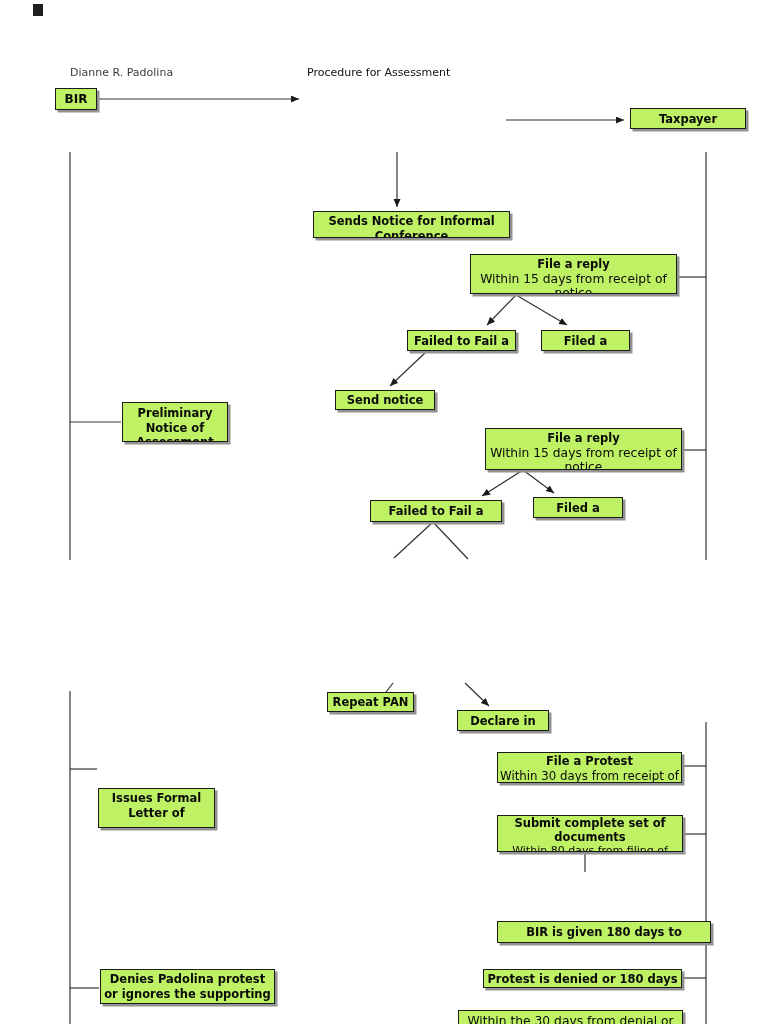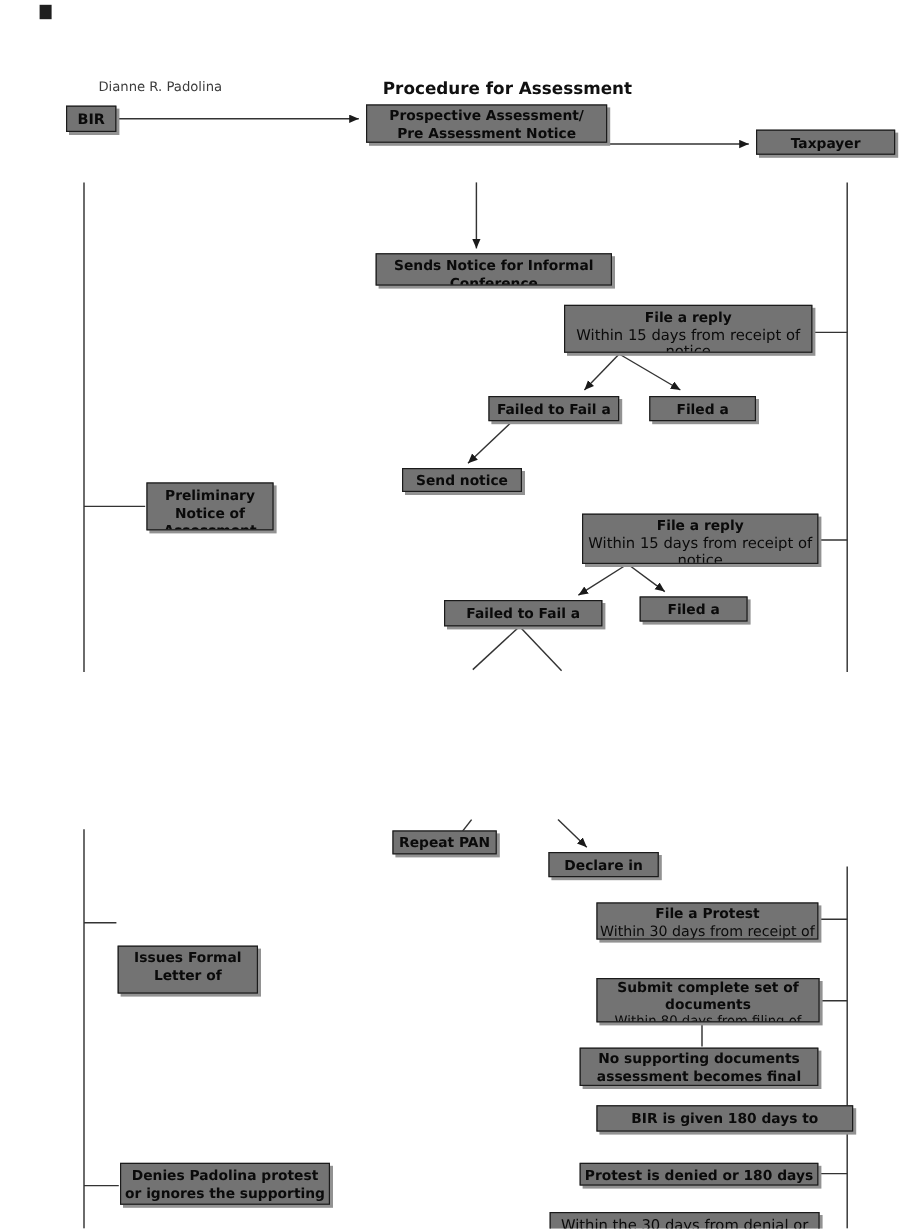--- a/index.html
+++ b/index.html
@@ -2,34 +2,34 @@
 <html><head>
 <meta charset="utf-8">
 <style>
   html,body{margin:0;padding:0;background:#ffffff;}
   #screen{
     position:relative;width:768px;height:1024px;background:#ffffff;
     overflow:hidden;font-family:"DejaVu Sans",sans-serif;
   }
   #connectors{position:absolute;left:0;top:0;width:768px;height:1024px;pointer-events:none;}
   .box{
-    position:absolute;box-sizing:border-box;background:#737373;
+    position:absolute;box-sizing:border-box;background:#bef264;
     border:1.6px solid #1b1b1b;box-shadow:2.5px 2.5px 0 #929292;
     overflow:hidden;text-align:center;color:#0a0a0a;
   }
   .center{display:flex;align-items:center;justify-content:center;}
   .b{font-weight:700;font-size:11.5px;}
   .r{font-weight:400;font-size:12.3px;}
   .line{white-space:nowrap;}
   .lh13 .line{line-height:13.5px;}
   .lh14 .line{line-height:14.5px;}
   .lh15 .line{line-height:15px;}
-  .freeText{position:absolute;white-space:nowrap;margin-left:12px;}
+  .freeText{position:absolute;white-space:nowrap;}
   .author{font-size:11px;color:#3c3c3c;}
-  .heading{font-size:14px;font-weight:700;color:#101010;}
+  .heading{font-size:11px;font-weight:400;color:#101010;}
   .corner-mark{position:absolute;background:#1f1f1f;}
 </style>
 </head>
 <body>
 
 <div id="screen">
 
   <div class="corner-mark" style="left:33px;top:4px;width:10px;height:12px"></div>
 
   <svg id="connectors">
@@ -68,24 +68,20 @@
       <line x1="70" y1="988" x2="99" y2="988"></line>
       <line x1="682" y1="978" x2="706" y2="978"></line>
     </g>
   </svg>
 
   <div class="freeText author" style="left:70px;top:66px">Dianne R. Padolina</div>
   <div class="freeText heading" style="left:307px;top:66px">Procedure for Assessment</div>
 
   <div class="box center b" style="left:55px;top:88px;width:42px;height:22px;font-size:12px">BIR</div>
 
-  <div class="box lh14" style="left:305px;top:87px;width:201px;height:32px;padding-top:1px">
-    <div class="line b">Prospective Assessment/</div>
-    <div class="line b">Pre Assessment Notice</div>
-  </div>
 
   <div class="box center b" style="left:630px;top:108px;width:116px;height:21px">Taxpayer</div>
 
   <div class="box lh15" style="left:313px;top:211px;width:197px;height:27px;padding-top:2px">
     <div class="line b">Sends Notice for Informal</div>
     <div class="line b">Conference</div>
   </div>
 
   <div class="box lh14" style="left:470px;top:254px;width:207px;height:40px;padding-top:2px">
     <div class="line b">File a reply</div>
@@ -125,24 +121,20 @@
     <div class="line b">File a Protest</div>
     <div class="line r" style="font-size:11.8px">Within 30 days from receipt of</div>
   </div>
 
   <div class="box lh13" style="left:497px;top:815px;width:186px;height:37px;padding-top:1px">
     <div class="line b">Submit complete set of</div>
     <div class="line b">documents</div>
     <div class="line r" style="font-size:11px">Within 80 days from filing of</div>
   </div>
 
-  <div class="box lh14" style="left:483px;top:873px;width:199px;height:32px;padding-top:1px">
-    <div class="line b">No supporting documents</div>
-    <div class="line b">assessment becomes final</div>
-  </div>
 
   <div class="box center b" style="left:497px;top:921px;width:214px;height:22px">BIR is given 180 days to</div>
 
   <div class="box lh15" style="left:100px;top:969px;width:175px;height:35px;padding-top:2px">
     <div class="line b">Denies Padolina protest</div>
     <div class="line b">or ignores the supporting</div>
   </div>
 
   <div class="box center b" style="left:483px;top:969px;width:199px;height:19px">Protest is denied or 180 days</div>
 

